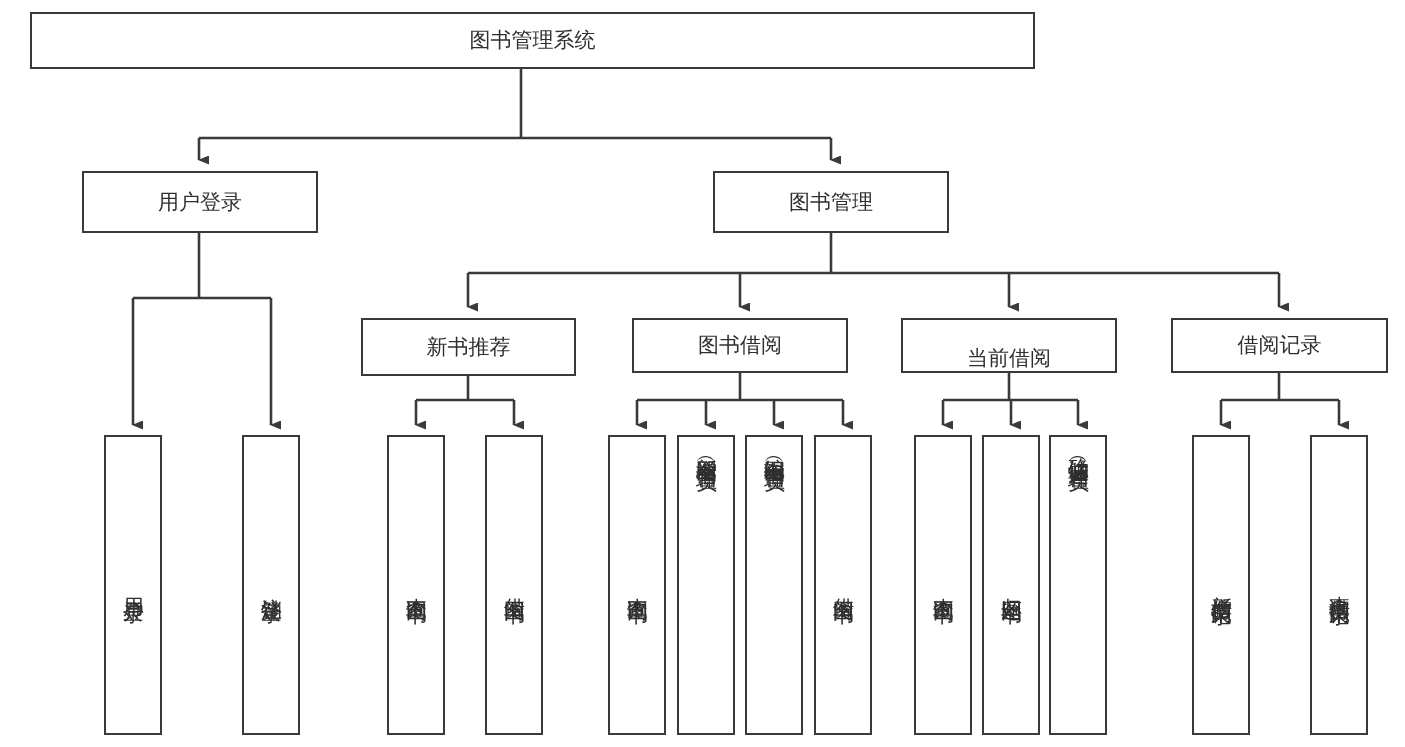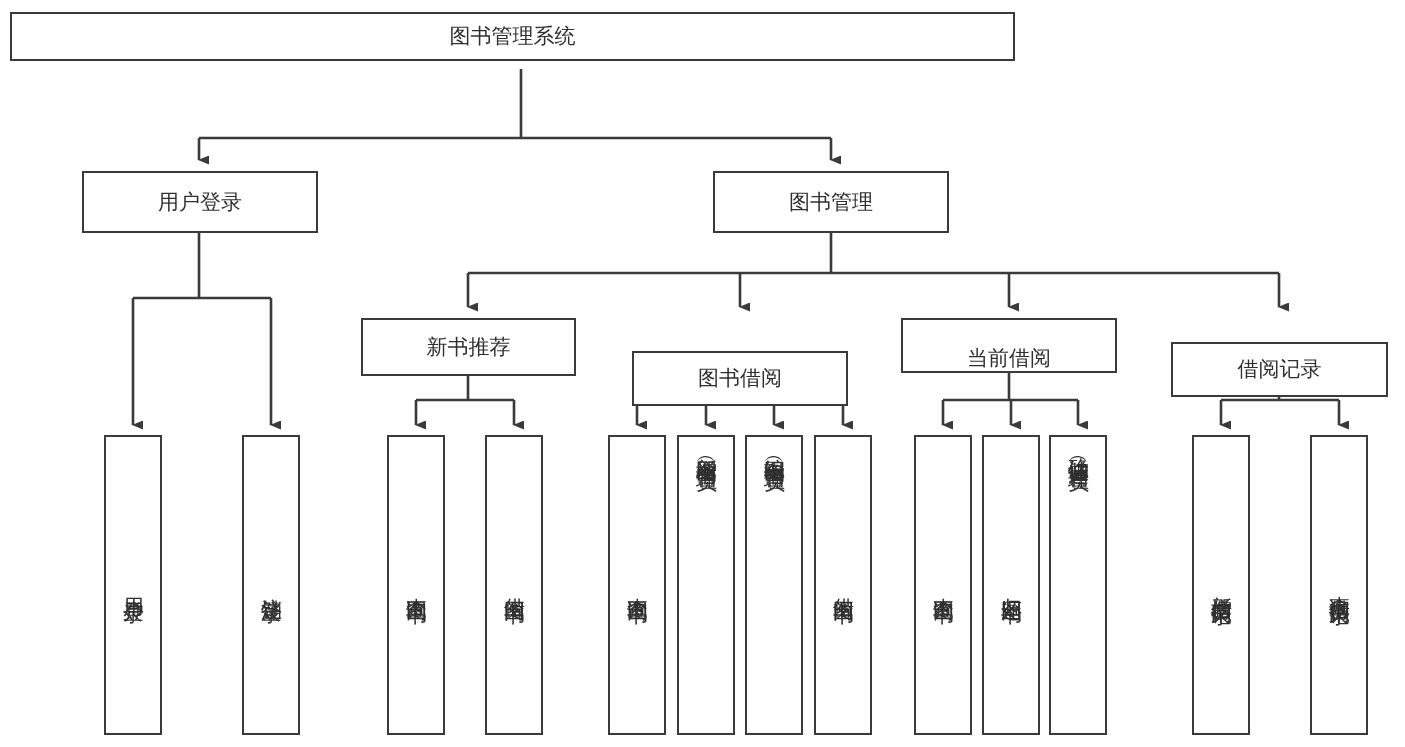--- a/index.html
+++ b/index.html
@@ -120,41 +120,41 @@
       <path d="M1011,400 L1011,425" marker-end="url(#arrowhead)"></path>
       <path d="M1078,400 L1078,425" marker-end="url(#arrowhead)"></path>
 
       <path d="M1279,373 L1279,400"></path>
       <path d="M1221,400 L1339,400"></path>
       <path d="M1221,400 L1221,425" marker-end="url(#arrowhead)"></path>
       <path d="M1339,400 L1339,425" marker-end="url(#arrowhead)"></path>
     </g>
   </svg>
 
-  <div class="node horiz" style="left:10px; top:12px; width:1005px; height:49px;">
+  <div class="node horiz" style="left:30px; top:12px; width:1005px; height:57px;">
     <span class="node-label">图书管理系统</span>
   </div>
 
   <div class="node horiz" style="left:82px; top:171px; width:236px; height:62px;">
     <span class="node-label">用户登录</span>
   </div>
   <div class="node horiz" style="left:713px; top:171px; width:236px; height:62px;align-items:center;">
     <span class="node-label">图书管理</span>
   </div>
 
   <div class="node horiz" style="left:361px; top:318px; width:215px; height:58px;">
     <span class="node-label">新书推荐</span>
   </div>
-  <div class="node horiz" style="left:632px; top:318px; width:216px; height:55px;margin-top:33px;">
+  <div class="node horiz" style="left:632px; top:318px; width:216px; height:55px;">
     <span class="node-label">图书借阅</span>
   </div>
   <div class="node horiz" style="left:901px; top:318px; width:216px; height:55px;align-items:flex-end;">
     <span class="node-label">当前借阅</span>
   </div>
-  <div class="node horiz" style="left:1171px; top:318px; width:217px; height:55px;margin-top:24px;">
+  <div class="node horiz" style="left:1171px; top:318px; width:217px; height:55px;">
     <span class="node-label">借阅记录</span>
   </div>
 
   <div class="node vert centered" style="left:104px; top:435px; width:58px; height:300px;">
     <span class="node-label">用户登录</span>
   </div>
   <div class="node vert centered" style="left:242px; top:435px; width:58px; height:300px;">
     <span class="node-label">注销登录</span>
   </div>
 

